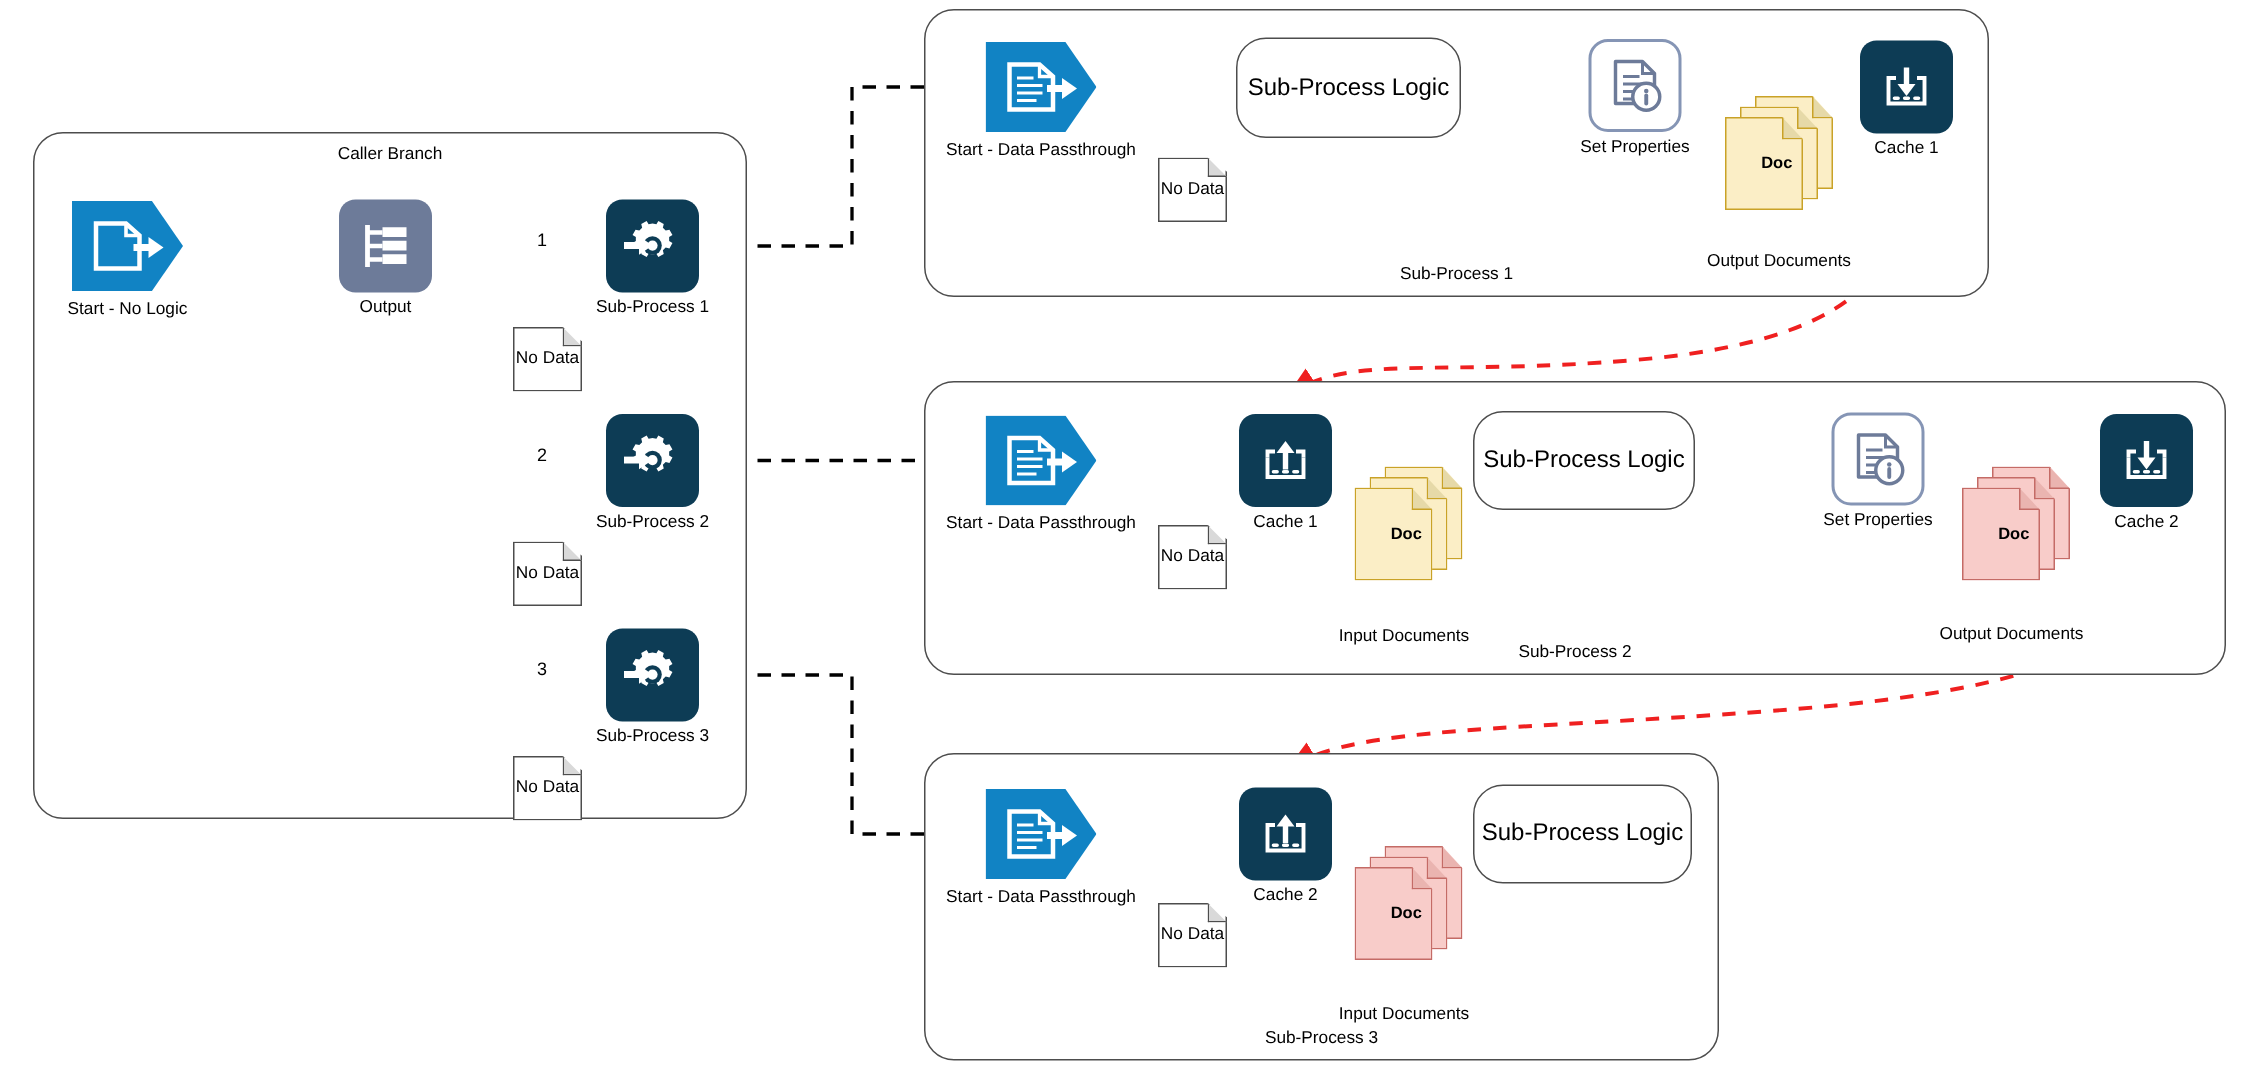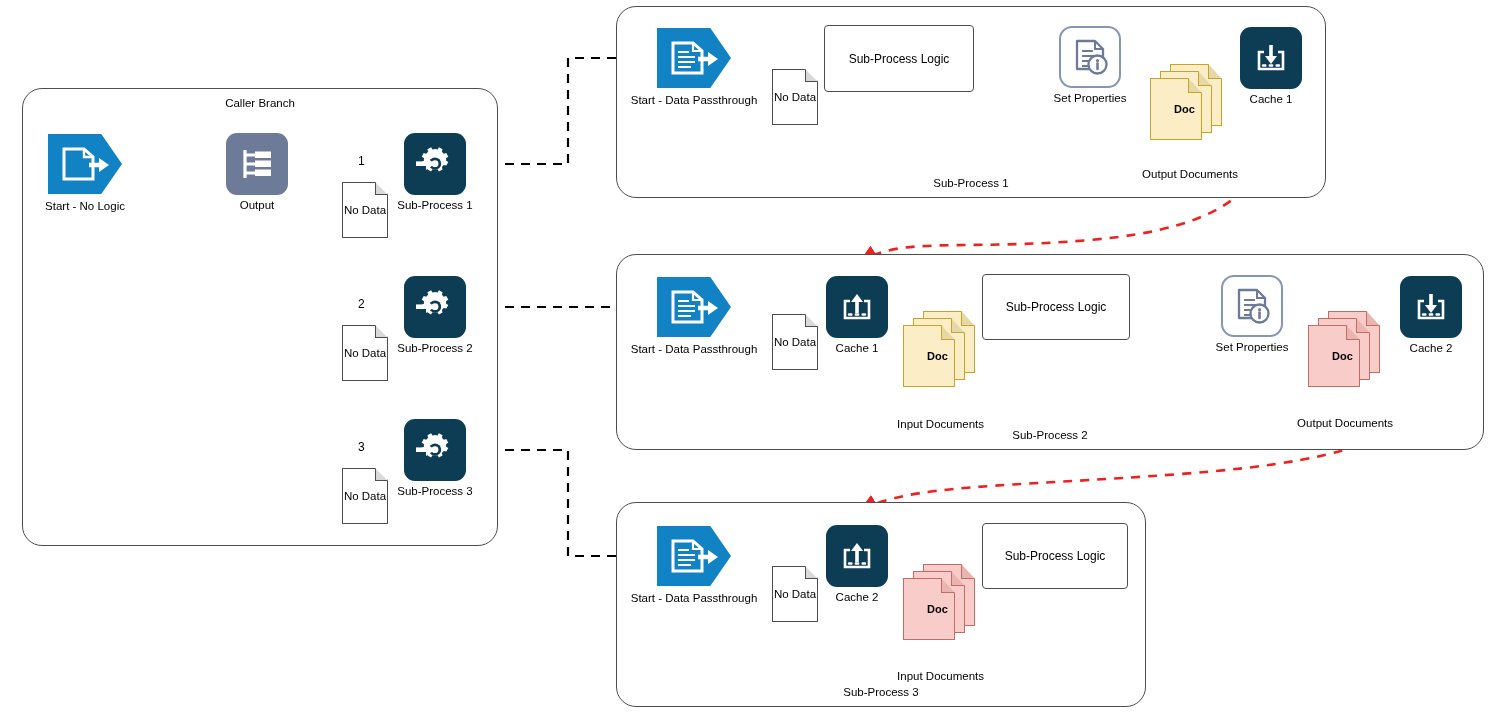--- a/index.html
+++ b/index.html
@@ -21,26 +21,26 @@
         display:flex;align-items:center;justify-content:center;}
   .pent svg{display:block;}
 
   
   .tile{width:62px;height:62px;border-radius:11px;display:flex;align-items:center;justify-content:center;}
   .tile.navy{background:#0d3c55;}
   .tile.slate{background:#6d7b99;}
   .tile.white{background:#fff;border:2.2px solid #8595b5;box-sizing:border-box;border-radius:13px;}
 
   
-  .logicbox{border:1.3px solid #4d4d4d;border-radius:4px;background:#fff;
+  .logicbox{border:1.3px solid #4d4d4d;border-radius:20px;background:#fff;
             display:flex;align-items:center;justify-content:center;
-            font-size:12px;text-align:center;box-sizing:border-box;}
+            font-size:16px;text-align:center;box-sizing:border-box;}
 
   
-  .docshape{position:relative;width:46px;height:56px;}
+  .docshape{position:relative;width:46px;height:43px;margin-top:36px;}
   .docshape .body{position:absolute;inset:0;background:#fff;border:1.1px solid #4d4d4d;
                   box-sizing:border-box;clip-path:polygon(0 0, 72% 0, 100% 22%, 100% 100%, 0 100%);}
   .docshape .fold{position:absolute;right:0;top:0;width:13px;height:13px;background:#d9d9d9;
                   border-left:1.1px solid #4d4d4d;border-bottom:1.1px solid #4d4d4d;box-sizing:border-box;
                   clip-path:polygon(0 0, 100% 100%, 0 100%);}
   .docshape .txt{position:absolute;inset:0;display:flex;align-items:center;justify-content:center;
                  font-size:11.5px;line-height:13px;text-align:center;}
 
   
   .stack{position:relative;width:72px;height:76px;}
@@ -49,21 +49,21 @@
              clip-path:polygon(0 0, 74% 0, 100% 24%, 100% 100%, 0 100%);}
   .sheet .fd{position:absolute;right:0;top:0;width:14px;height:15px;box-sizing:border-box;
              clip-path:polygon(0 0, 100% 100%, 0 100%);}
   .stack .lbl{position:absolute;left:0;top:0;width:69px;height:62px;display:flex;
               align-items:center;justify-content:center;font-size:11px;font-weight:bold;}
   .yellow .bd{background:#fbeec6;border:1.1px solid #c9a227;}
   .yellow .fd{background:#e6d9a8;border-left:1.1px solid #c9a227;border-bottom:1.1px solid #c9a227;}
   .pink  .bd{background:#f8ccc9;border:1.1px solid #c46b66;}
   .pink  .fd{background:#eab4b0;border-left:1.1px solid #c46b66;border-bottom:1.1px solid #c46b66;}
 
-  .bracelabel{position:absolute;font-size:11.5px;white-space:nowrap;text-align:right;}
+  .bracelabel{position:absolute;font-size:11.5px;white-space:nowrap;text-align:center;}
 </style>
 </head>
 <body>
 
 <div id="stage">
 
   <svg id="wires" viewBox="0 0 1494 722">
     <defs>
       <marker id="ah" markerWidth="9" markerHeight="9" refX="7.6" refY="3.2" orient="auto">
         <path d="M0,0 L8,3.2 L0,6.4 z" fill="#000"></path>

